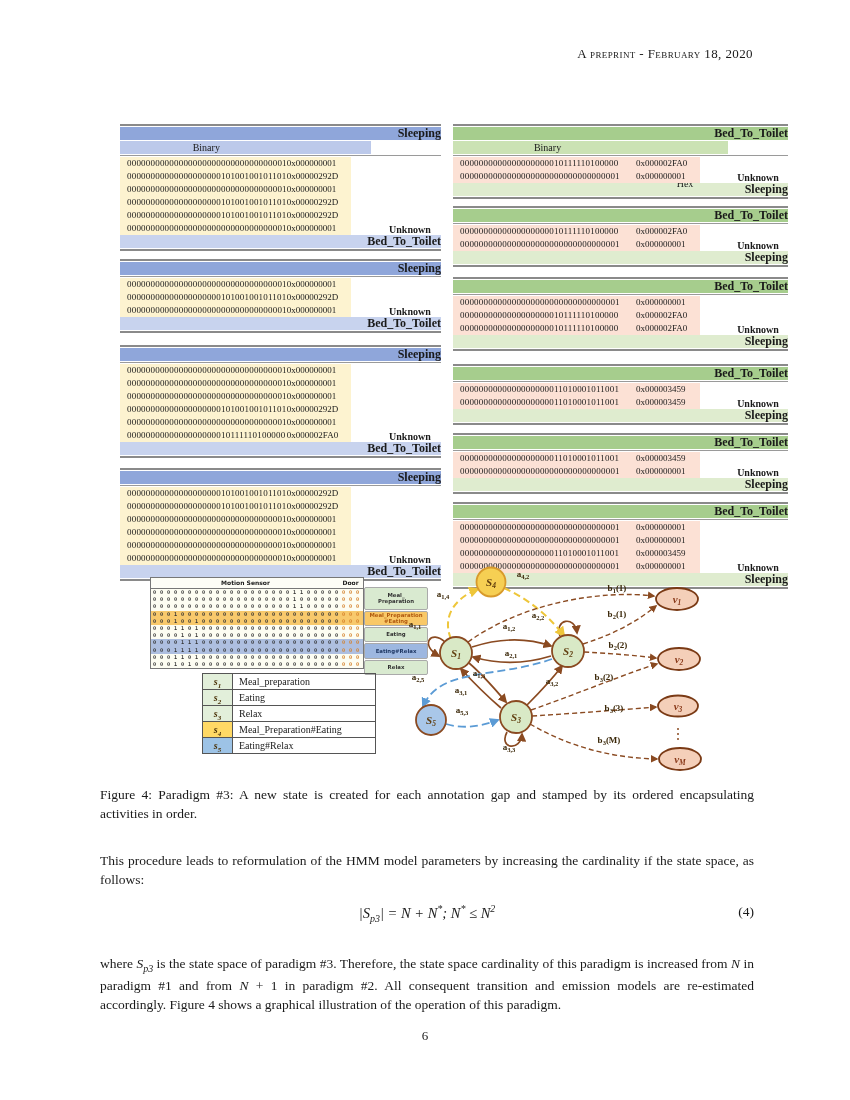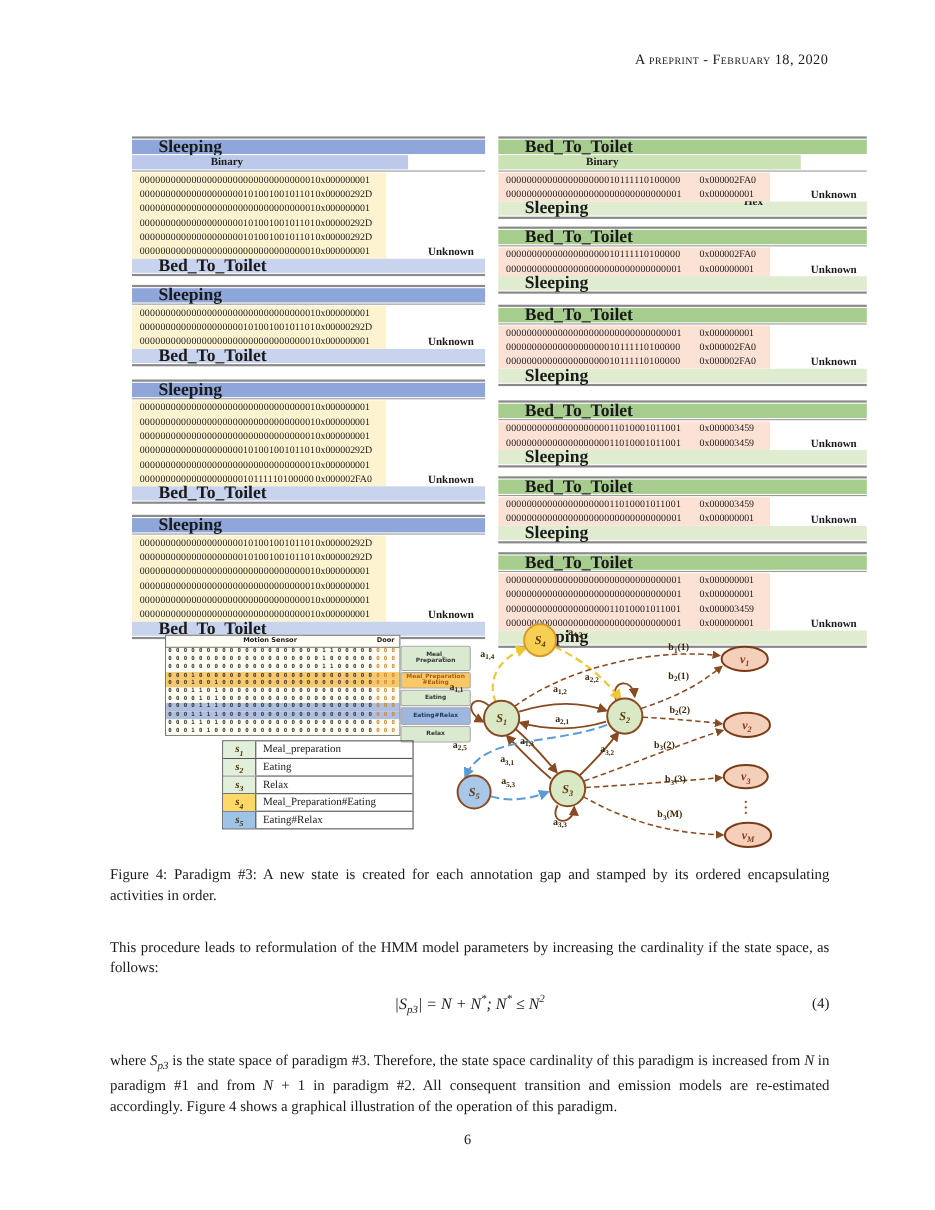--- a/index.html
+++ b/index.html
@@ -7,27 +7,27 @@
         font-family:"Liberation Serif",serif;color:#1a1a1a;}
   .running-head{position:absolute;top:46px;right:97px;font-size:13px;font-variant:small-caps;
         letter-spacing:.4px;}
   .table-caption{position:absolute;top:95px;left:100px;width:654px;text-align:center;font-size:13px;}
   
   .table-wrap{position:absolute;top:124px;left:120px;width:668px;display:flex;}
   .tcol{display:flex;flex-direction:column;}
   #tcol-left{width:321px;margin-right:12px;}
   #tcol-right{width:335px;}
   .tblock{border-top:2px solid #8a8a8a;border-bottom:2px solid #8a8a8a;padding:1px 0;}
-  .bar{height:13px;line-height:13px;text-align:left;font-weight:bold;font-size:16px;padding-left:24px;}
+  .bar{height:13px;line-height:13px;text-align:right;font-weight:bold;font-size:12px;padding-left:24px;}
   .hdr-blue{background:#8fa6da;} .hdr-green{background:#a6cd8d;}
   .sub-blue{background:#bcc9ea;} .sub-green{background:#cbe2b4;}
   .ftr-blue{background:#c8d3ee;} .ftr-green{background:#dfeccf;}
   .rule{border-top:1px solid #9a9a9a;margin:1px 0;height:0;}
   .subrow{display:flex;height:13px;margin-top:1px;}
-  .subrow .subbar{display:flex;height:13px;line-height:13px;font-weight:bold;font-size:10px;}
+  .subrow .subbar{display:flex;height:13px;line-height:13px;font-weight:normal;font-size:10px;}
   .subrow .subbar .sb-bin{flex:2.2;text-align:center;}
   .subrow .subbar .sb-hex{flex:1;text-align:center;margin-top:36px;}
   .tbody{display:flex;align-items:flex-end;}
   .rows{display:flex;flex-direction:column;}
   .rows-yellow{background:#fdf3d0;} .rows-pink{background:#fce1d5;}
   .trow{display:flex;height:13px;line-height:13px;font-size:9px;white-space:nowrap;}
   .bin-cell{flex:1;padding-left:7px;letter-spacing:.2px;overflow:hidden;}
   .hex-cell{width:64px;}
   .unk-cell{display:flex;align-items:center;justify-content:center;
         font-weight:bold;font-size:10px;background:#fff;padding-left:28px;}

